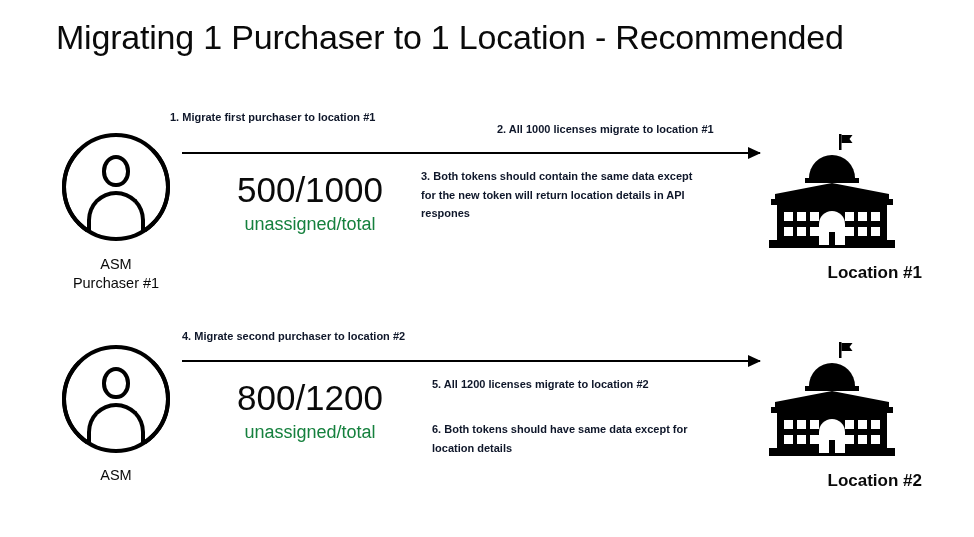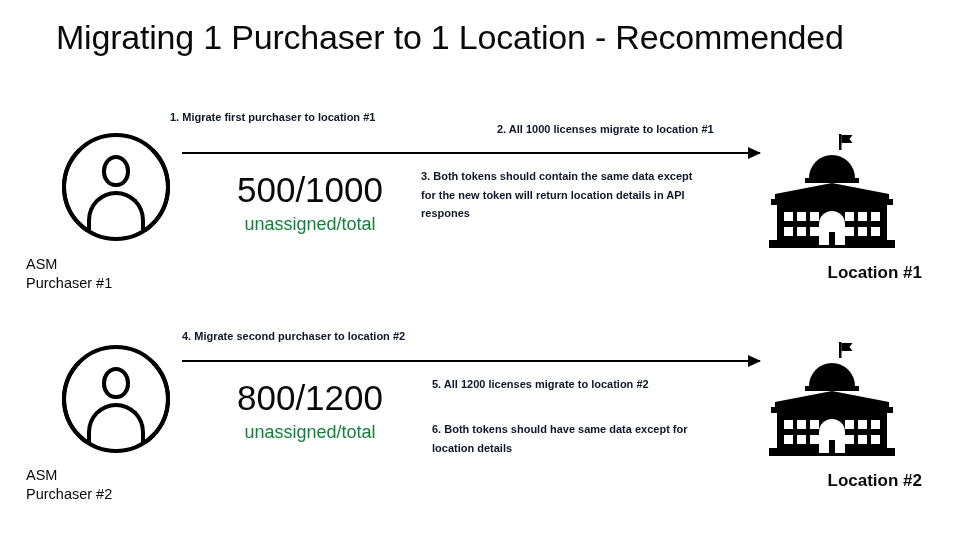--- a/index.html
+++ b/index.html
@@ -88,21 +88,21 @@
     border-left-color: #000;
     border-right-color: #000;
     border-radius: 50%;
     box-sizing: content-box;
     pointer-events: none;
   }
 
   .person-label {
     position: absolute;
     width: 180px;
-    text-align: left;
+    text-align: center;
     font-size: 14.5px;
     line-height: 19px;
     color: #0a0a0a;
   }
 
   
   .arrow {
     position: absolute;
     height: 12px;
   }
@@ -245,21 +245,20 @@
 
   <div class="person" style="left:62px; top:345px;">
     <div class="ring"></div>
     <div class="head"></div>
     <div class="body"></div>
     <div class="mask"></div>
     <div class="ring-bottom"></div>
   </div>
   <div class="person-label" style="left:26px; top:466px;">
     <div>ASM</div>
-    <div>Purchaser #2</div>
   </div>
 
   <div class="step" style="left:182px; top:327px;">4. Migrate second purchaser to location #2</div>
 
   <div class="arrow" style="left:182px; top:355px; width:578px;">
     <div class="shaft"></div>
     <div class="head"></div>
   </div>
 
   <div class="fraction" style="left:190px; top:378px;">

